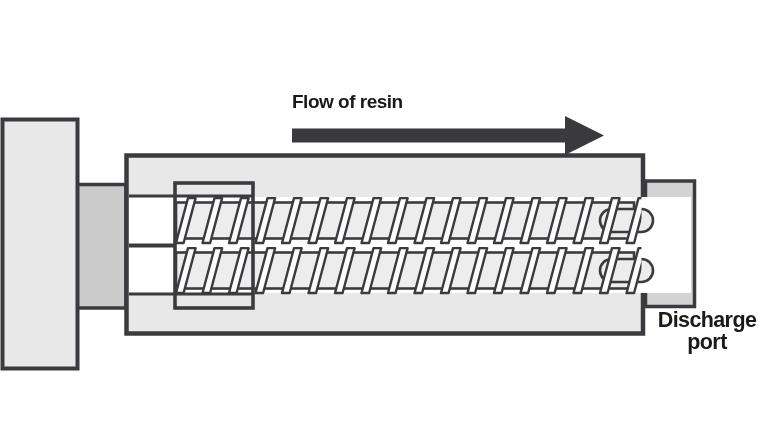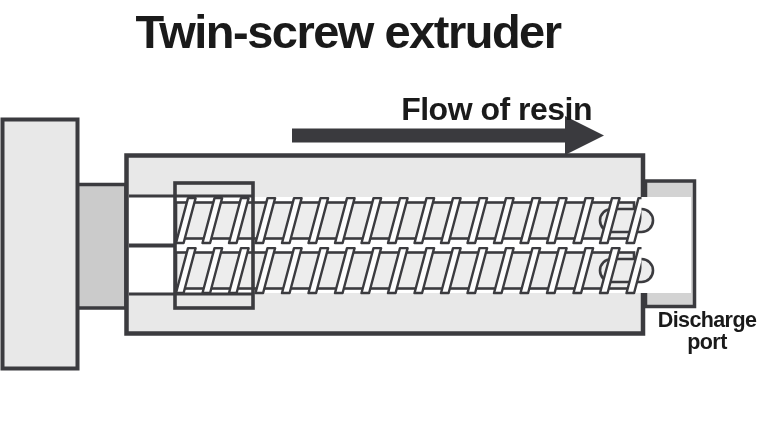--- a/index.html
+++ b/index.html
@@ -6,42 +6,41 @@
     --outline:#3b3b3f; --block_fill:#e8e8e8; --shaft_fill:#cbcbcb;
     --end_cap_fill:#d3d3d3; --channel_fill:#ffffff; --screw_root_fill:#ededed;
     --flight_fill:#fdfdfd; --arrow_color:#3a3a3e; --text_color:#1a1a1a; --background:#ffffff;
   }
   *{margin:0;padding:0;box-sizing:border-box}
   body{font-family:"Liberation Sans","DejaVu Sans",sans-serif;background:#fff}
   .stage{position:relative;width:768px;height:432px;background:var(--background);overflow:hidden}
   .stage svg{position:absolute;inset:0;z-index:1}
   .label{position:absolute;z-index:2;color:var(--text_color);font-weight:bold;white-space:nowrap}
   .title{left:118px;top:7px;width:460px;text-align:center;font-size:47px;line-height:1.08;letter-spacing:-1.5px}
-  .flow-label{left:292px;top:91px;width:300px;text-align:right;font-size:32px;letter-spacing:-0.5px}
+  .flow-label{left:292px;top:91px;width:300px;text-align:left;font-size:19px;letter-spacing:-0.5px}
   .inlet-label{left:142px;top:158px;font-size:21.5px;letter-spacing:-0.6px}
   .discharge-label{left:644px;top:309px;width:126px;text-align:center;font-size:21.5px;line-height:22px;letter-spacing:-0.6px}
   .motor{fill:var(--block_fill);stroke:var(--outline);stroke-width:4}
   .barrel{fill:var(--block_fill);stroke:var(--outline);stroke-width:4.5}
   .shaft{fill:var(--shaft_fill);stroke:var(--outline);stroke-width:3.5}
   .endcap{fill:var(--end_cap_fill);stroke:var(--outline);stroke-width:3.5}
   .channel{fill:var(--channel_fill)}
   .root{fill:var(--screw_root_fill);stroke:var(--outline);stroke-width:2.6}
   .nose{fill:var(--screw_root_fill);stroke:var(--outline);stroke-width:2.6}
   .flight{fill:var(--flight_fill);stroke:var(--outline);stroke-width:2.4;stroke-linejoin:round}
   .chline{stroke:var(--outline);stroke-width:3.2}
   .chline-mid{stroke:var(--outline);stroke-width:4}
   .inletbox{fill:none;stroke:var(--outline);stroke-width:3.6}
   .arrow{fill:var(--arrow_color)}
 </style>
 </head>
 <body>
 
 <div class="stage">
 
-  <div class="label title">Twin-screw extruder</div>
   <div class="label flow-label">Flow of resin</div>
   <div class="label discharge-label">
     <div>Discharge</div>
     <div>port</div>
   </div>
 
   <svg viewBox="0 0 768 432" width="768" height="432">
     <defs>
       <polygon id="flight" class="flight" points="0,45.5 7.6,45.5 19.6,0.6 12,0.6"></polygon>
       <g id="flight-row">

